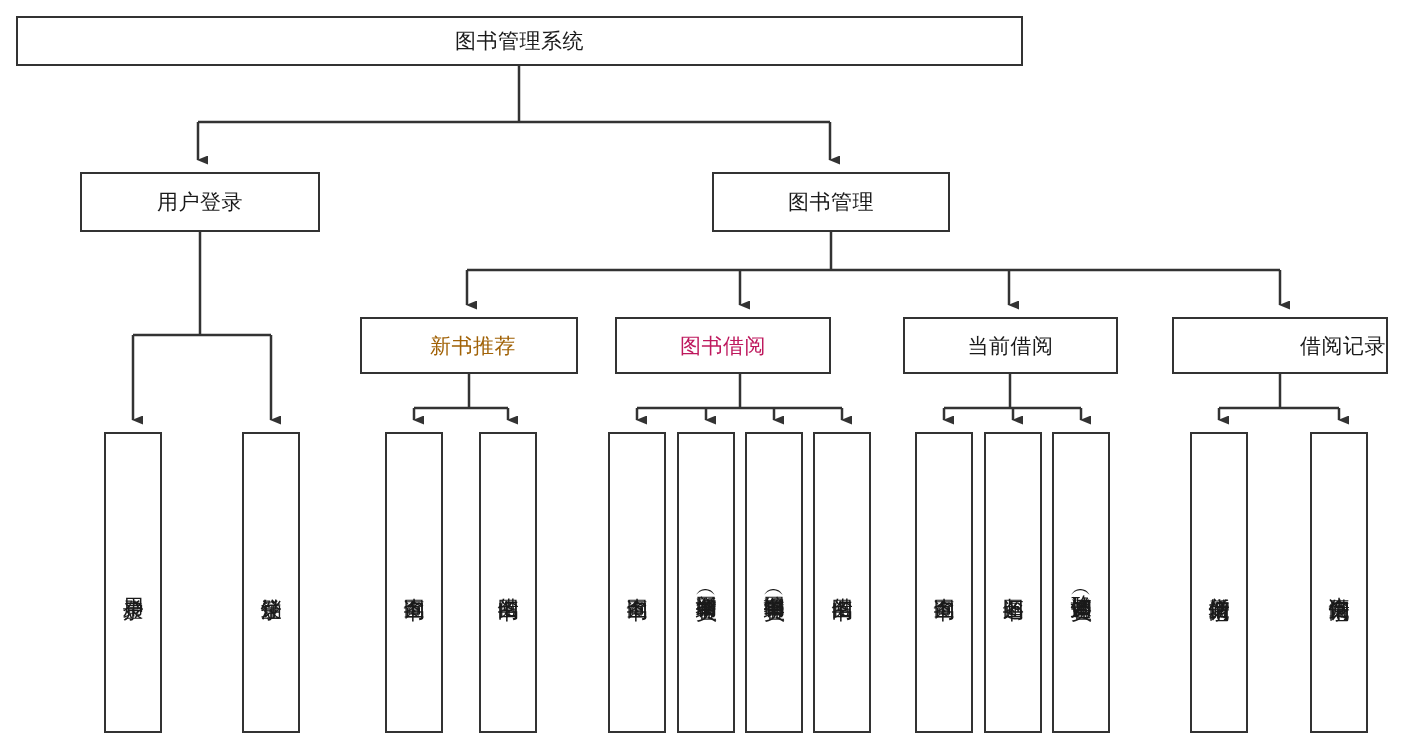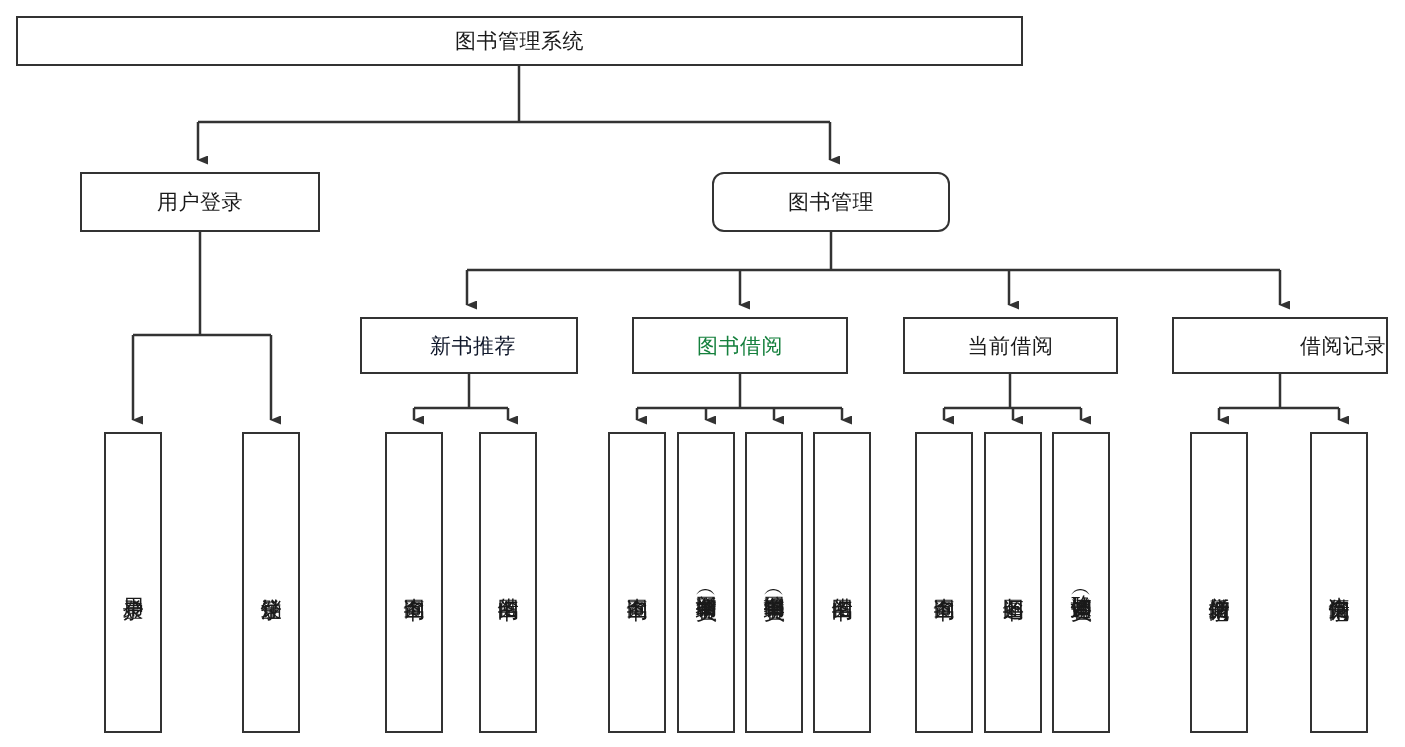--- a/index.html
+++ b/index.html
@@ -138,29 +138,29 @@
   </svg>
 
   <div class="node-box horizontal" style="left: 16px; top: 16px; width: 1007px; height: 50px; border-color: rgb(51, 51, 51); background: rgb(255, 255, 255); color: rgb(26, 26, 26);">
     <span class="node-label">图书管理系统</span>
   </div>
 
   <div class="node-box horizontal" style="left: 80px; top: 172px; width: 240px; height: 60px; border-color: rgb(51, 51, 51); background: rgb(255, 255, 255); color: rgb(26, 26, 26);">
     <span class="node-label">用户登录</span>
   </div>
 
-  <div class="node-box horizontal" style="left: 712px; top: 172px; width: 238px; height: 60px; border-color: rgb(51, 51, 51); background: rgb(255, 255, 255); color: rgb(26, 26, 26); border-radius: 12px;">
+  <div class="node-box horizontal" style="left: 712px; top: 172px; width: 238px; height: 60px; border-color: rgb(51, 51, 51); background: rgb(255, 255, 255); color: rgb(26, 26, 26);">
     <span class="node-label">图书管理</span>
   </div>
 
-  <div class="node-box horizontal" style="left: 360px; top: 317px; width: 218px; height: 57px; border-color: rgb(51, 51, 51); background: rgb(255, 255, 255); color: #0f172a; padding-left: 8px;">
+  <div class="node-box horizontal" style="left: 360px; top: 317px; width: 218px; height: 57px; border-color: rgb(51, 51, 51); background: rgb(255, 255, 255); color: #a16207; padding-left: 8px;">
     <span class="node-label">新书推荐</span>
   </div>
 
-  <div class="node-box horizontal" style="left: 632px; top: 317px; width: 216px; height: 57px; border-color: rgb(51, 51, 51); background: rgb(255, 255, 255); color: #15803d;">
+  <div class="node-box horizontal" style="left: 615px; top: 317px; width: 216px; height: 57px; border-color: rgb(51, 51, 51); background: rgb(255, 255, 255); color: #be185d;">
     <span class="node-label">图书借阅</span>
   </div>
 
   <div class="node-box horizontal" style="left: 903px; top: 317px; width: 215px; height: 57px; border-color: rgb(51, 51, 51); background: rgb(255, 255, 255); color: rgb(26, 26, 26);">
     <span class="node-label">当前借阅</span>
   </div>
 
   <div class="node-box horizontal" style="left: 1172px; top: 317px; width: 216px; height: 57px; border-color: rgb(51, 51, 51); background: rgb(255, 255, 255); color: rgb(26, 26, 26); justify-content: flex-end;">
     <span class="node-label">借阅记录</span>
   </div>

